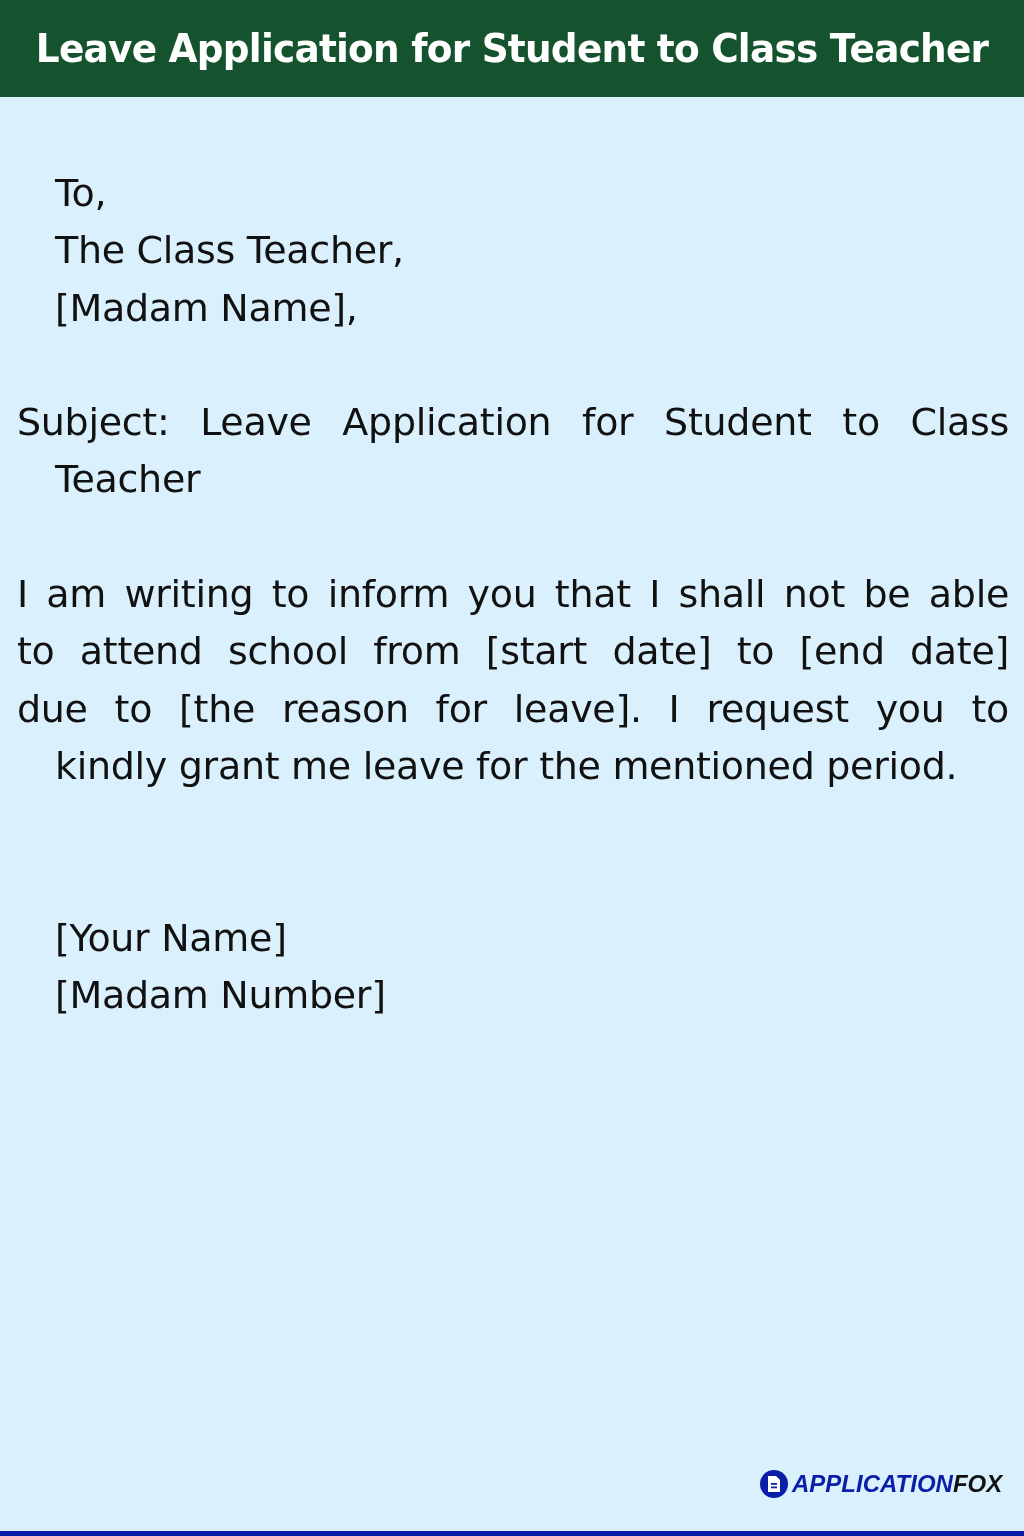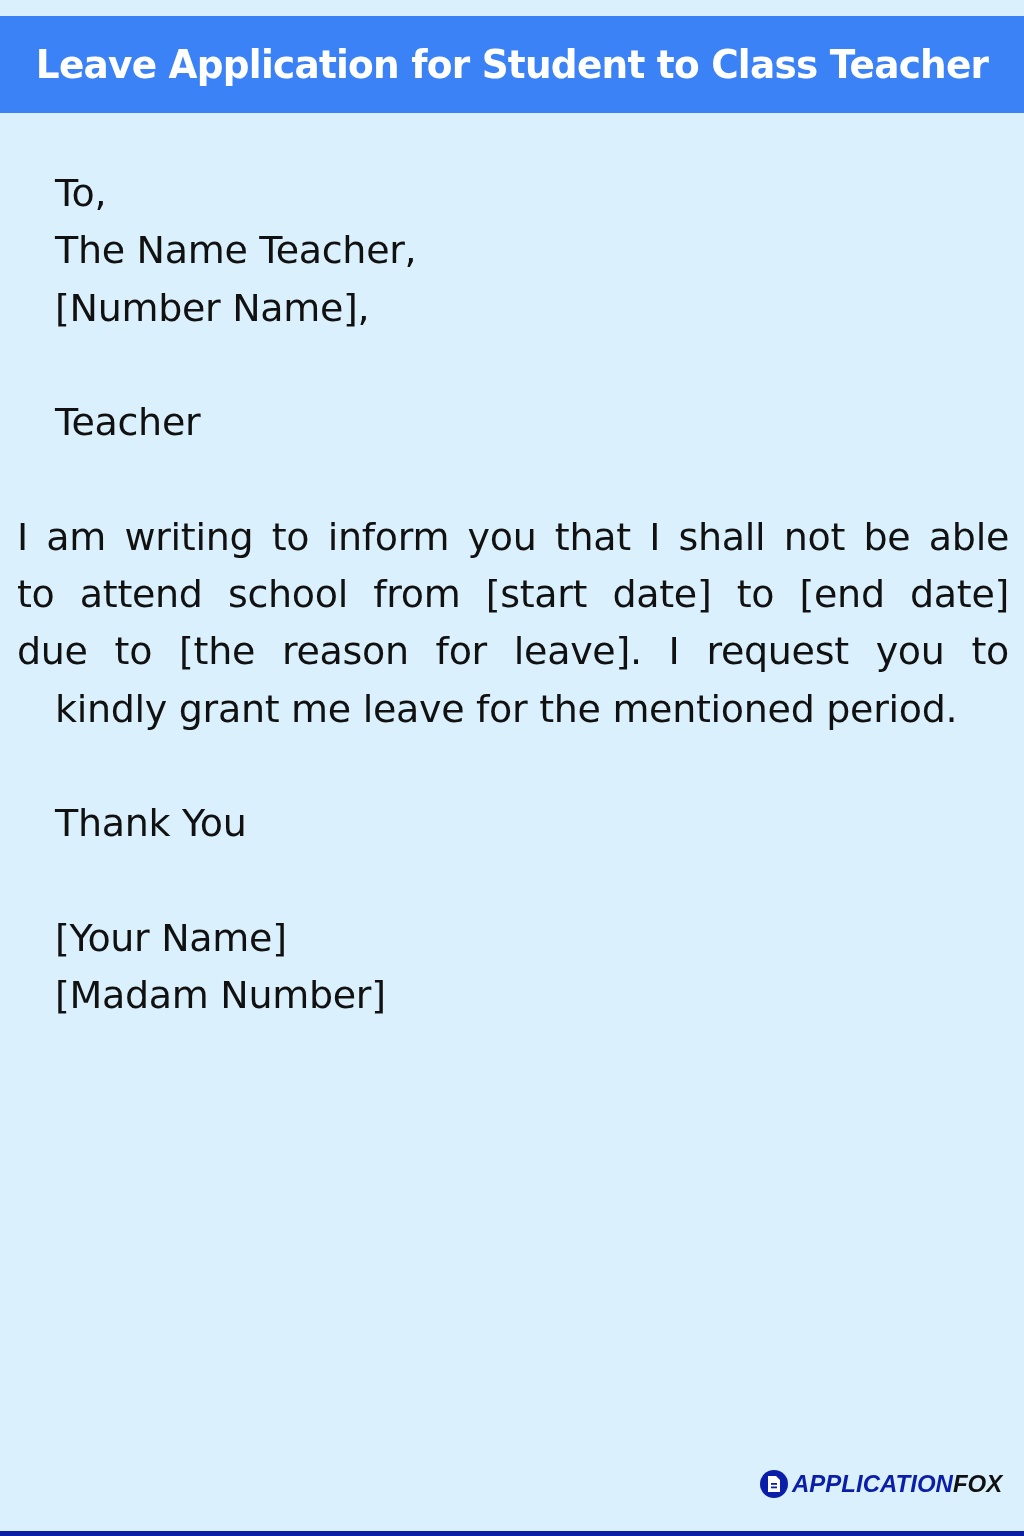--- a/index.html
+++ b/index.html
@@ -1,17 +1,17 @@
 <!DOCTYPE html>
 <html><head>
 <meta charset="utf-8">
 <style>
   html, body { margin:0; padding:0; }
   body { width:1024px; height:1536px; background:#daf1fd; position:relative; overflow:hidden; font-family:"Liberation Sans", sans-serif; color:#111; }
-  .header { position:absolute; left:0; top:16px; width:1024px; height:97px; background:#3b82f6; display:flex; align-items:center; justify-content:center; }
+  .header { position:absolute; left:0; top:0; width:1024px; height:97px; background:#14532d; display:flex; align-items:center; justify-content:center; }
   .header h1 { margin:0; color:#fff; font-family:"DejaVu Sans", sans-serif; font-weight:bold; font-size:39px; letter-spacing:-0.8px; white-space:nowrap; transform:scaleX(0.96); }
   .body { position:absolute; left:17px; top:165px; width:992px; font-family:"DejaVu Sans", sans-serif; font-size:38px; line-height:57.3px; letter-spacing:-0.3px; }
   .line { display:block; white-space:nowrap;margin-left:38px; }
   .gap { height:57.3px; }
   .just { text-align:justify; text-align-last:justify; display:block; white-space:normal; }
   .logo { position:absolute; left:760px; top:1470px; display:flex; align-items:center; }
   .logo .circ { width:28px; height:28px; border-radius:50%; background:#0a1ea8; display:flex; align-items:center; justify-content:center; margin-right:4px; }
   .logo .txt { font-family:Liberation Sans, sans-serif; font-weight:bold; font-style:italic; font-size:24px; letter-spacing:0px; }
   .logo .a { color:#0a1ea8; }
   .logo .f { color:#111; }
@@ -19,31 +19,31 @@
 </style>
 </head>
 <body>
 
 <div class="header">
   <h1>Leave Application for Student to Class Teacher</h1>
 </div>
 
 <div class="body">
   <span class="line">To,</span>
-  <span class="line">The Name Teacher,</span>
-  <span class="line">[Number Name],</span>
+  <span class="line">The Class Teacher,</span>
+  <span class="line">[Madam Name],</span>
   <div class="gap"></div>
+  <span class="just">Subject: Leave Application for Student to Class</span>
   <span class="line">Teacher</span>
   <div class="gap"></div>
   <span class="just">I am writing to inform you that I shall not be able</span>
   <span class="just">to attend school from [start date] to [end date]</span>
   <span class="just">due to [the reason for leave]. I request you to</span>
   <span class="line">kindly grant me leave for the mentioned period.</span>
   <div class="gap"></div>
-  <span class="line">Thank You</span>
   <div class="gap"></div>
   <span class="line">[Your Name]</span>
   <span class="line">[Madam Number]</span>
 </div>
 
 <div class="logo">
   <span class="circ">
     <svg width="16" height="18" viewBox="0 0 16 18">
       <path d="M2 1h8l4 4v12H2z" fill="#fff"></path>
       <rect x="5" y="8" width="6" height="1.8" fill="#0a1ea8"></rect>

